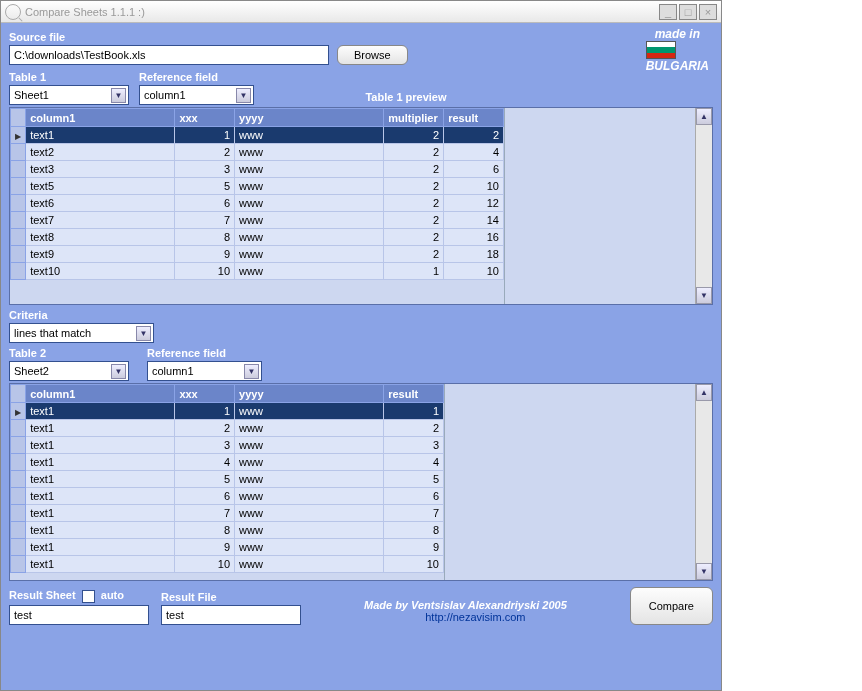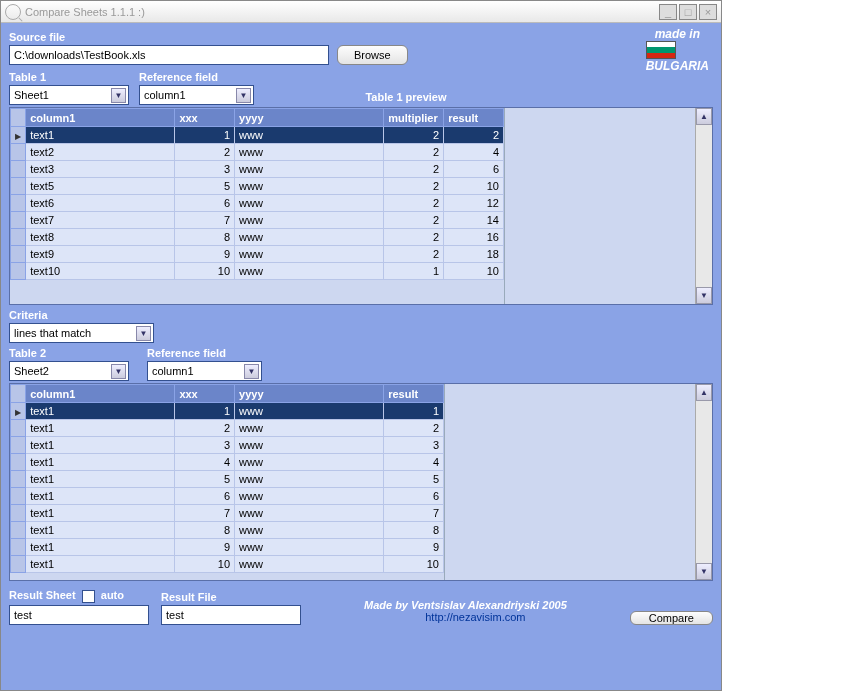--- a/index.html
+++ b/index.html
@@ -311,16 +311,16 @@
         <input class="input-text" style="width: 140px;" value="test">
       </div>
       <div class="footcol">
         <div class="lbl">Result File</div>
         <input class="input-text" style="width: 140px;" value="test">
       </div>
       <div style="flex:1;text-align:center;padding-bottom:2px">
         <span class="credits">Made by Ventsislav Alexandriyski 2005</span>
         <a class="link">http://nezavisim.com</a>
       </div>
-      <button class="btn" style="padding:0 18px">Compare</button>
+      <button class="btn" style="padding:12px 18px">Compare</button>
     </div>
   </div>
 </div>
 
 </body></html>

